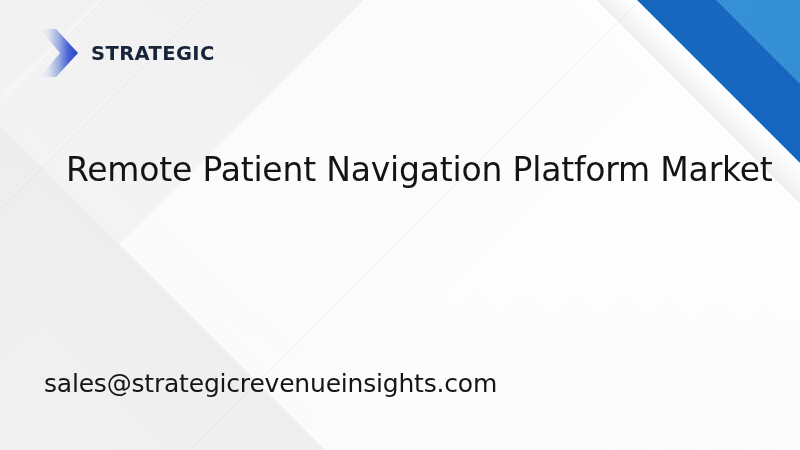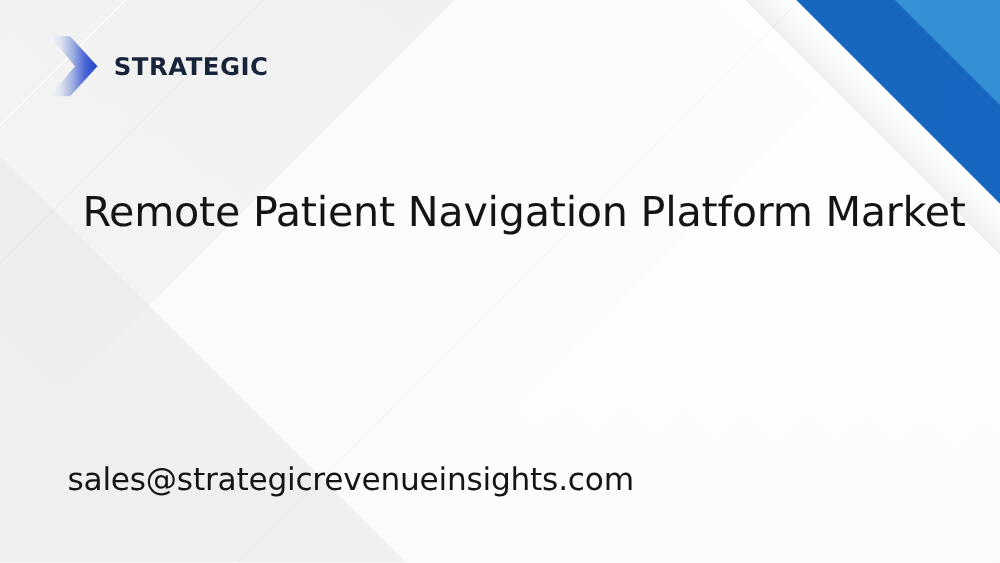--- a/index.html
+++ b/index.html
@@ -181,21 +181,21 @@
     font-size: 33px;
     line-height: 44px;
     letter-spacing: -0.2px;
     color: #141414;
     white-space: nowrap;
   }
 
   
   .email {
     position: absolute;
-    left: 54px;
+    left: 44px;
     top: 368px;
     font-family: "DejaVu Sans", "Liberation Sans", sans-serif;
     font-weight: 400;
     font-size: 25px;
     line-height: 32px;
     letter-spacing: -0.2px;
     color: #151515;
     white-space: nowrap;
   }
 </style>

